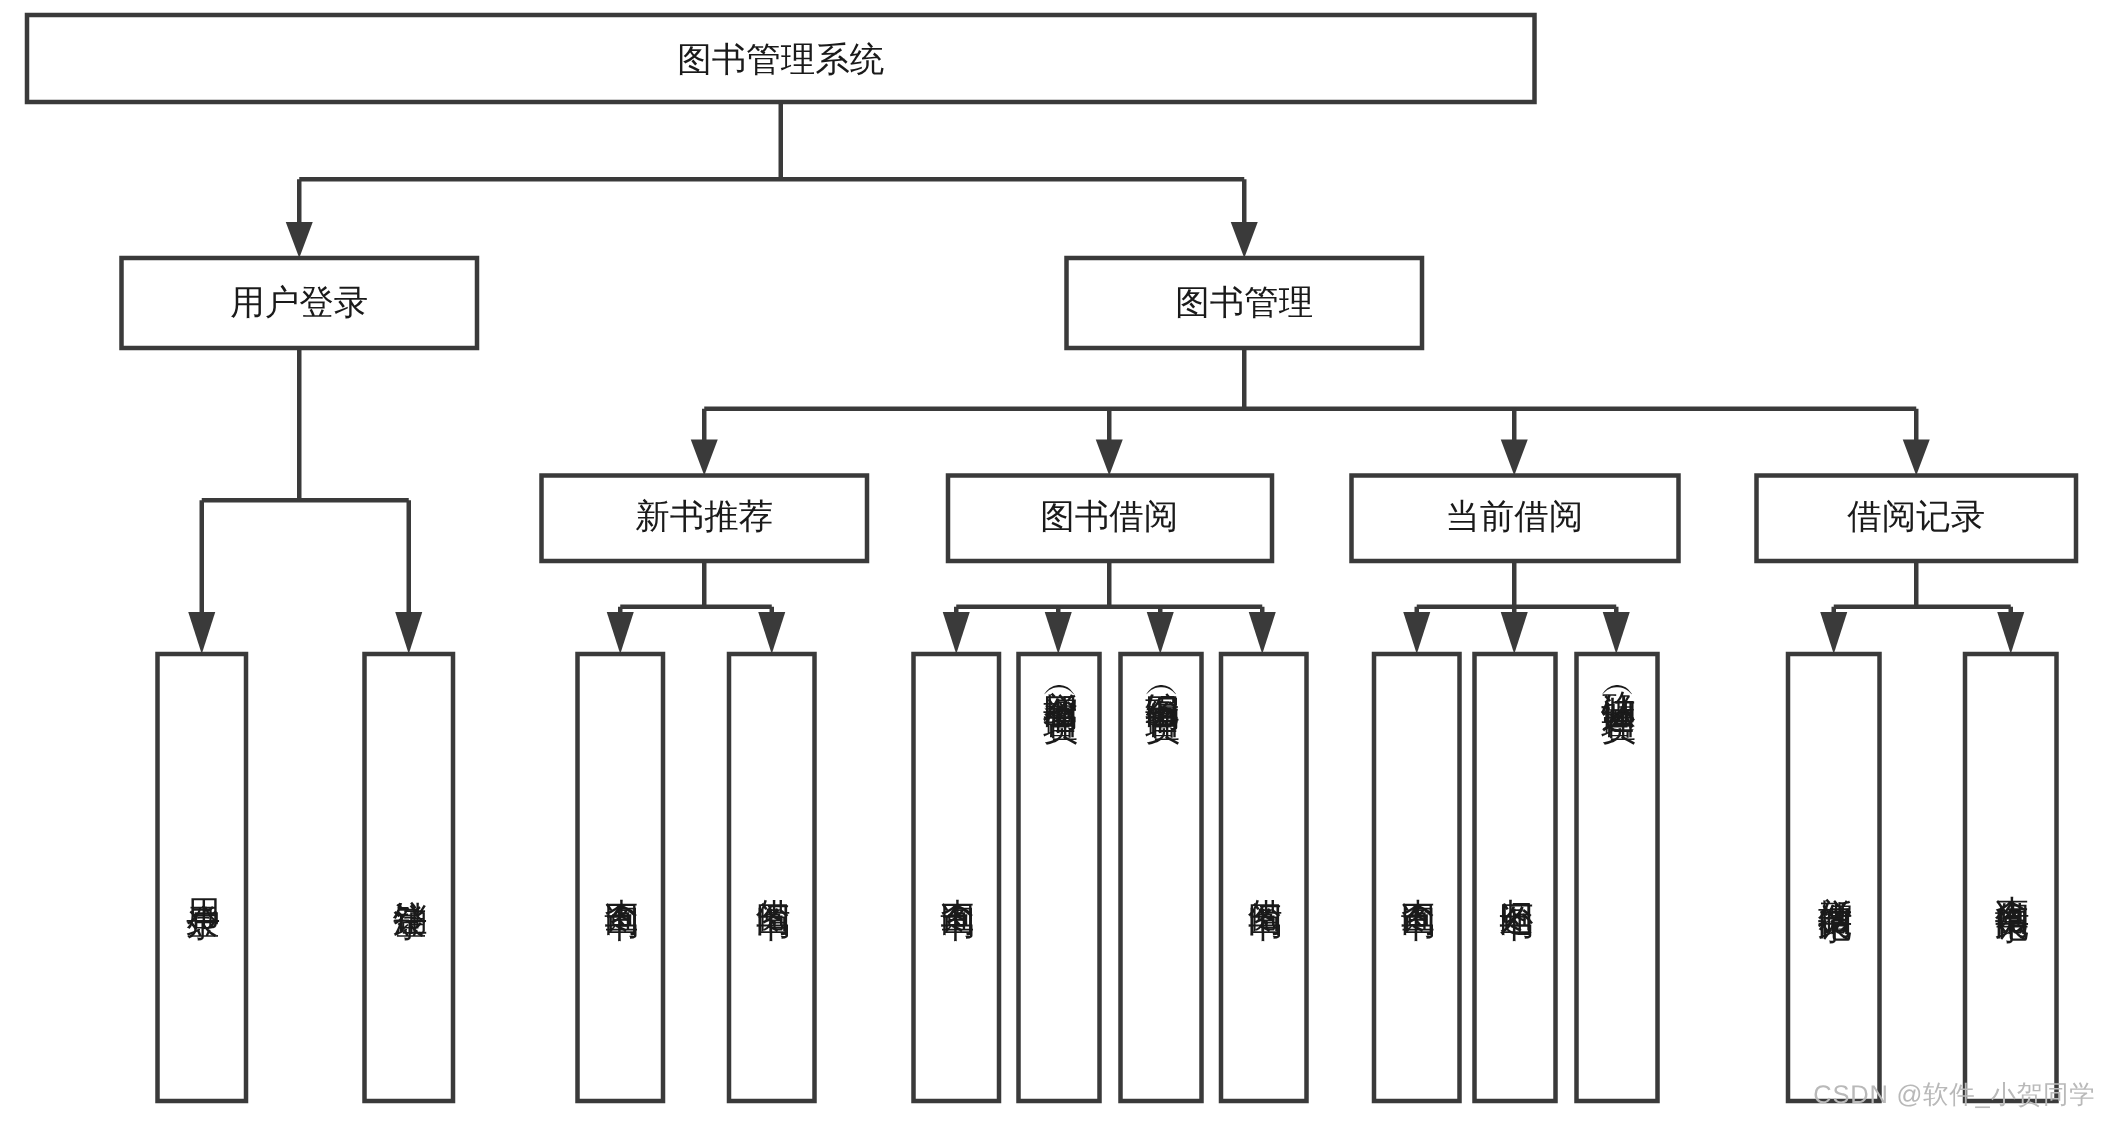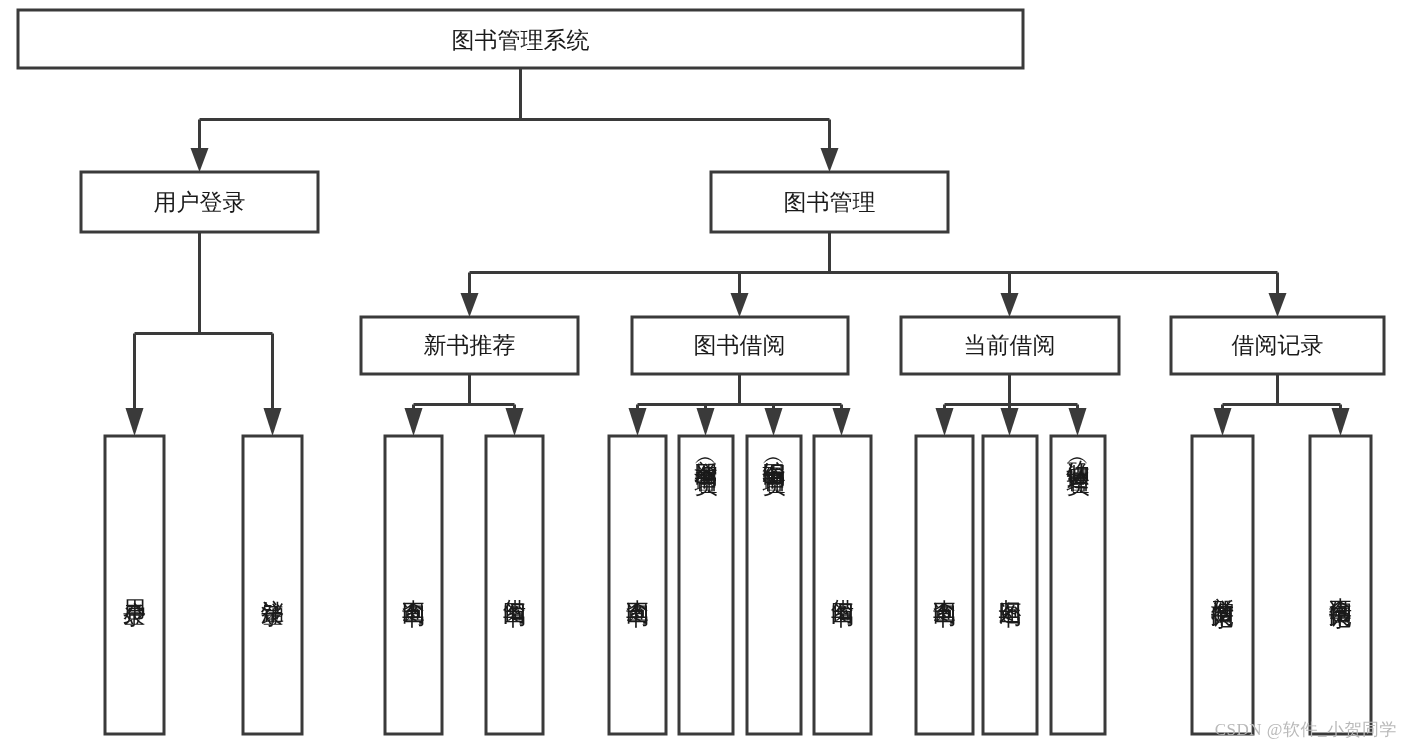--- a/index.html
+++ b/index.html
@@ -65,21 +65,21 @@
     line-height: 1.18;
     color: #1a1a1a;
     letter-spacing: 2px;
     white-space: nowrap;
     text-align: center;
   }
   .watermark {
     position: absolute;
     right: 8px;
     bottom: 6px;
-    font-family: Liberation Serif, serif;
+    font-family: Liberation Sans, sans-serif;
     font-size: 17px;
     color: #b9b9b9;
     letter-spacing: 0.5px;
     user-select: none;
     white-space: nowrap;
   }
 </style>
 </head>
 <body>
 

